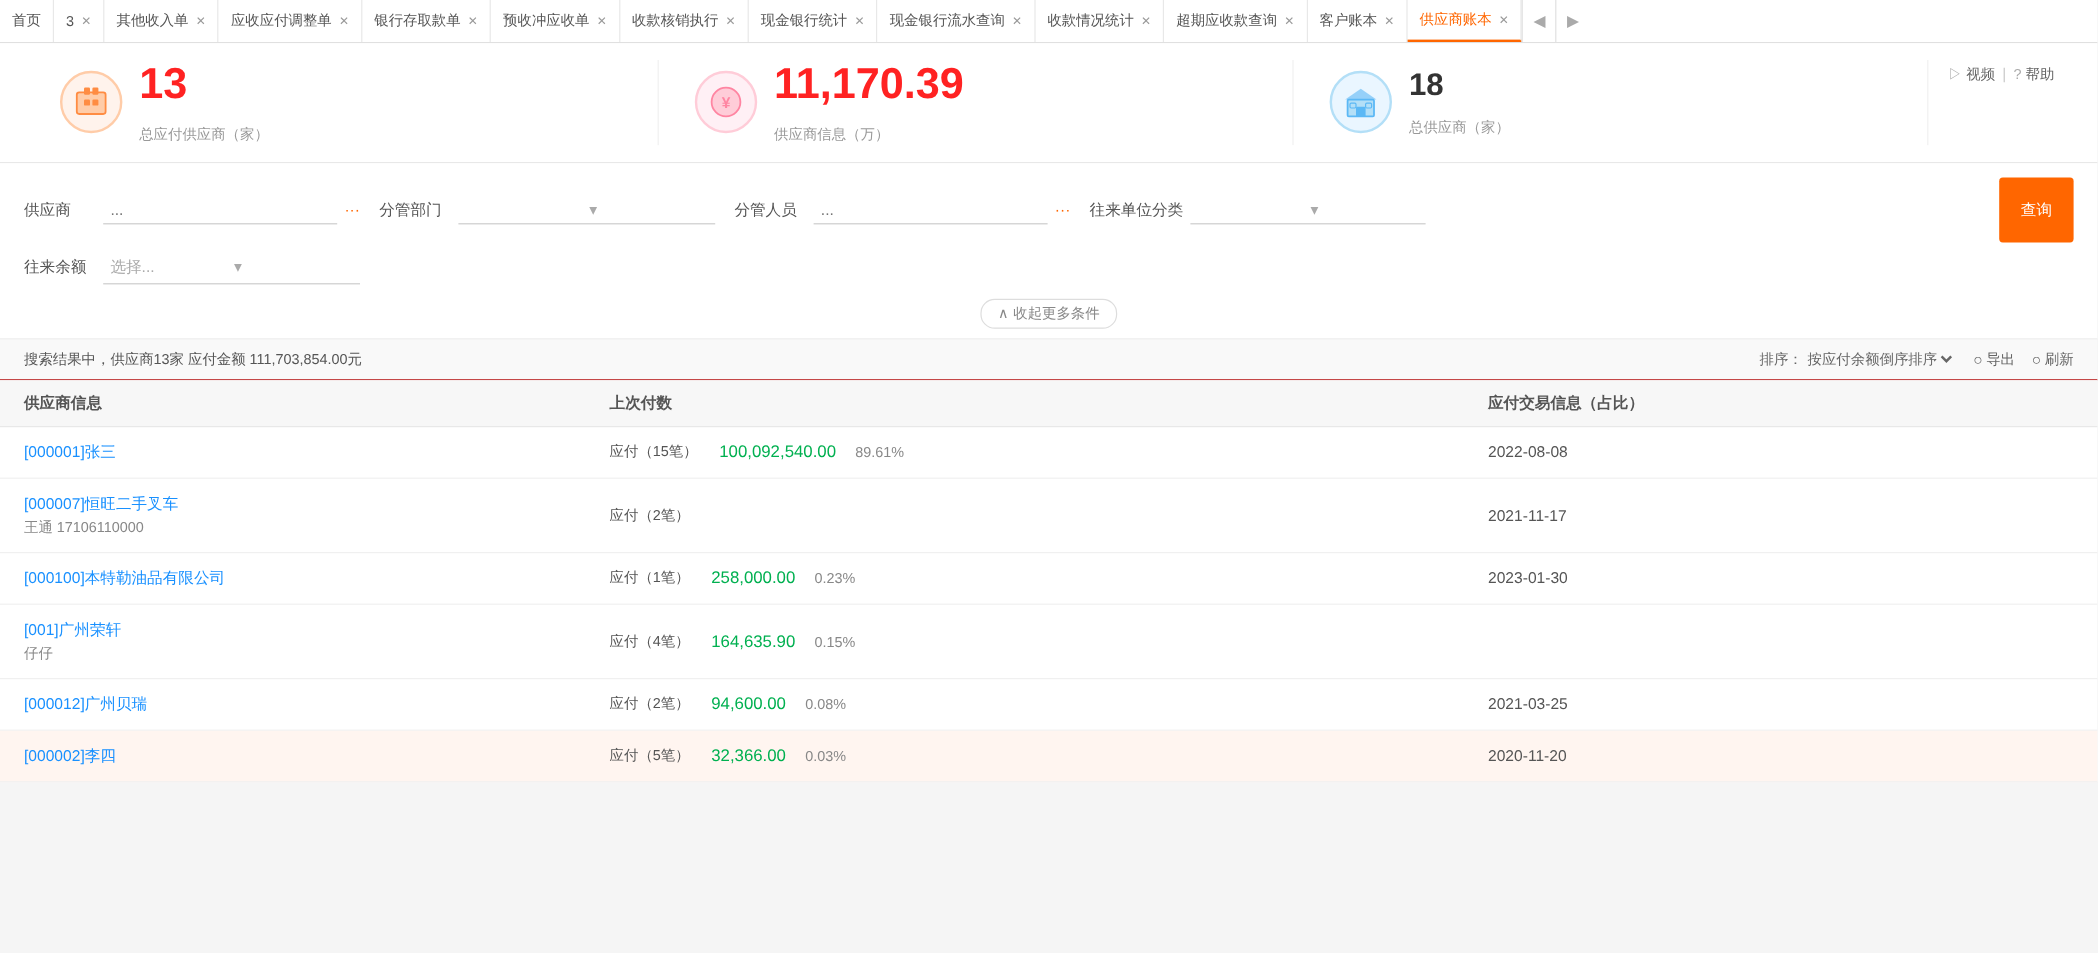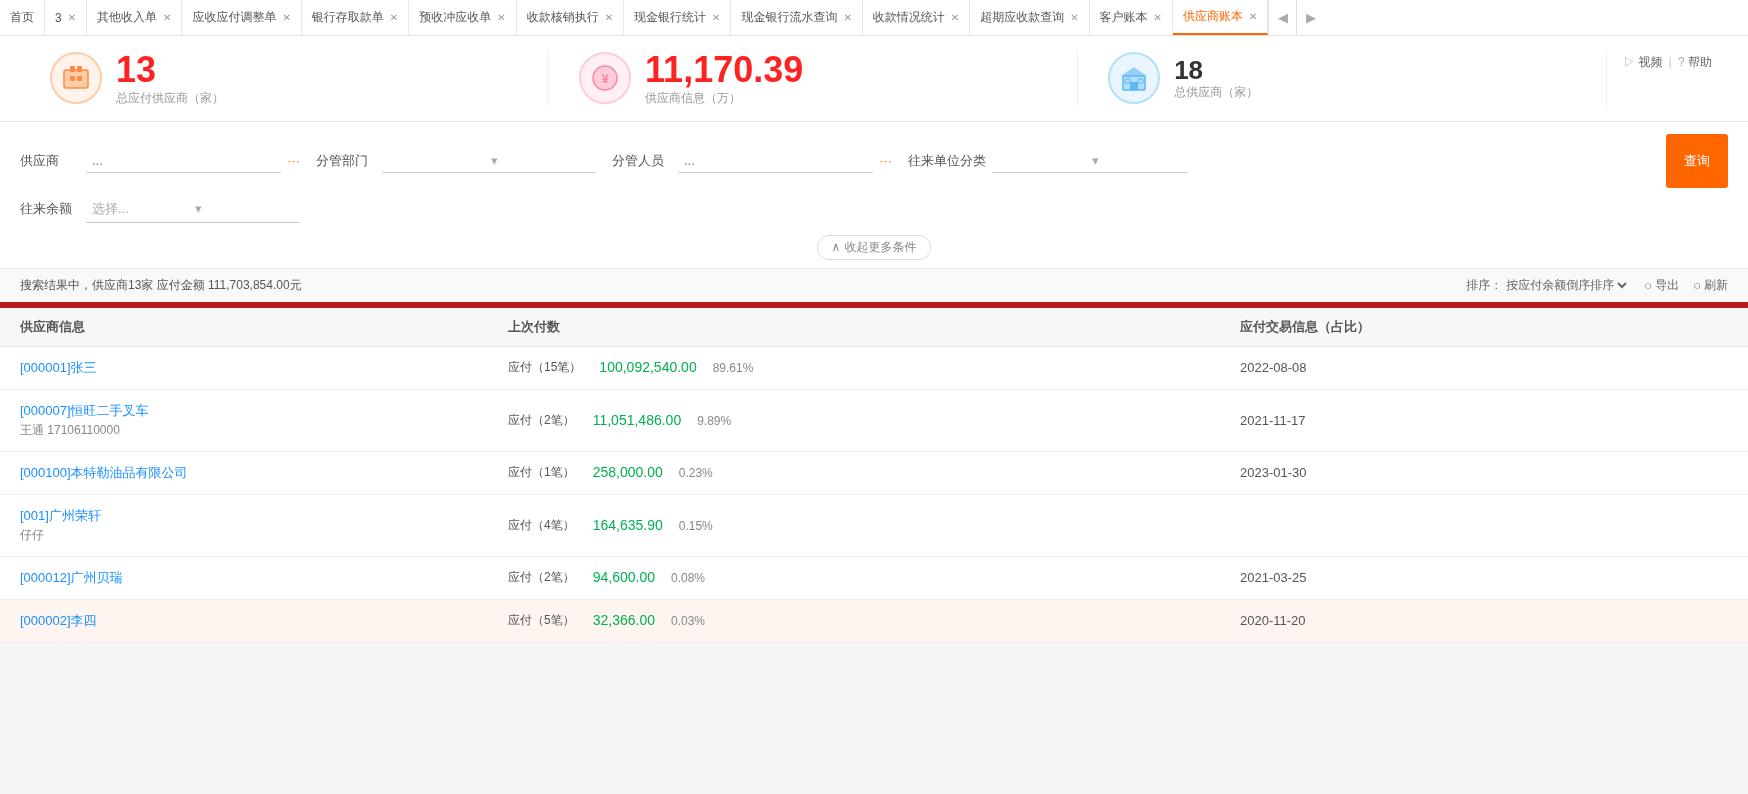--- a/index.html
+++ b/index.html
@@ -54,21 +54,21 @@
       width: 52px; height: 52px;
       border-radius: 50%;
       display: flex; align-items: center; justify-content: center;
       font-size: 24px;
     }
     .card-icon.orange { background: #fff3ec; color: #ff8c42; border: 2px solid #ffcca8; }
     .card-icon.pink { background: #fff0f5; color: #ff85a2; border: 2px solid #ffccd8; }
     .card-icon.blue { background: #eaf6ff; color: #5bb8f5; border: 2px solid #b3dff7; }
     .card-content { display: flex; flex-direction: column; }
     .card-number { font-size: 36px; font-weight: bold; color: #ff2222; line-height: 1.1; }
-    .card-label { font-size: 12px; color: #999; margin-top: 0; }
+    .card-label { font-size: 12px; color: #999; margin-top: 14px; }
 
     
     .filter-section {
       background: #fff;
       padding: 12px 20px 8px 20px;
       border-bottom: 1px solid #e8e8e8;
     }
     .filter-row {
       display: flex;
       align-items: center;
@@ -106,21 +106,21 @@
     .collapse-btn {
       background: none; border: 1px solid #ddd; border-radius: 12px;
       padding: 3px 14px; font-size: 12px; color: #888; cursor: pointer;
       display: flex; align-items: center; gap: 4px;
     }
 
     
     .result-bar {
       display: flex; align-items: center; justify-content: space-between;
       background: #f9f9f9; padding: 8px 20px;
-      border-bottom: 6px solid #b91c1c;
+      border-bottom: 1px solid #b91c1c;
       font-size: 12px; color: #555;
     }
     .result-bar .result-info { display: flex; gap: 20px; }
     .result-bar .actions { display: flex; align-items: center; gap: 14px; }
     .sort-select {
       border: none; background: transparent; font-size: 12px;
       color: #666; cursor: pointer; outline: none;
     }
     .action-btn {
       display: flex; align-items: center; gap: 3px;
@@ -364,24 +364,20 @@
     </div>
   </div>
 
   <div class="table-row">
     <div>
       <a class="supplier-link">[000007]恒旺二手叉车</a>
       <div class="supplier-sub">王通  17106110000</div>
     </div>
     <div class="tx-info">
       <span class="tx-label">应付（2笔）</span>
-      <div class="tx-row">
-        <span class="tx-amount">11,051,486.00</span>
-        <span class="tx-percent">9.89%</span>
-      </div>
     </div>
     <div>
       <span class="last-pay">2021-11-17</span>
     </div>
   </div>
 
   <div class="table-row">
     <div>
       <a class="supplier-link">[000100]本特勒油品有限公司</a>
     </div>

